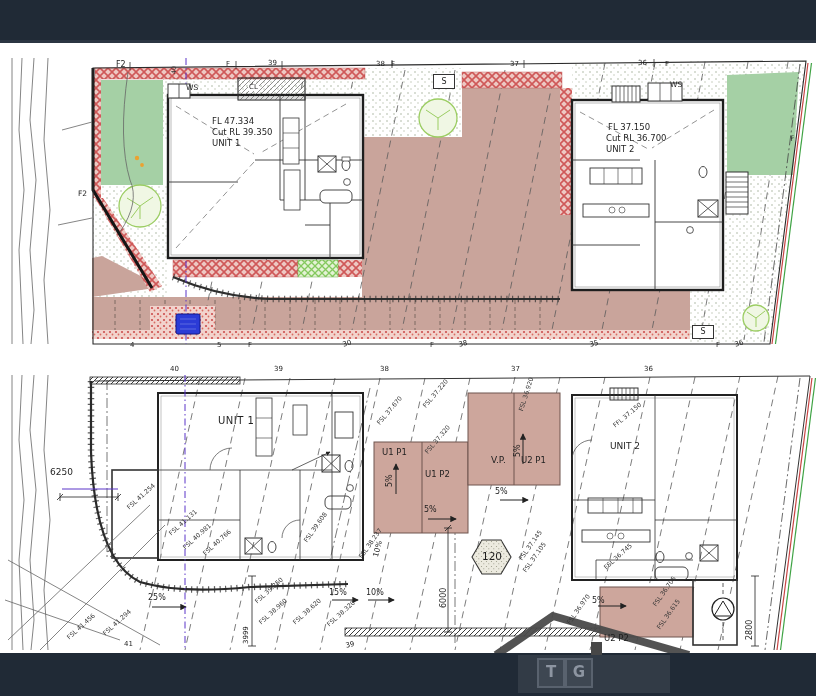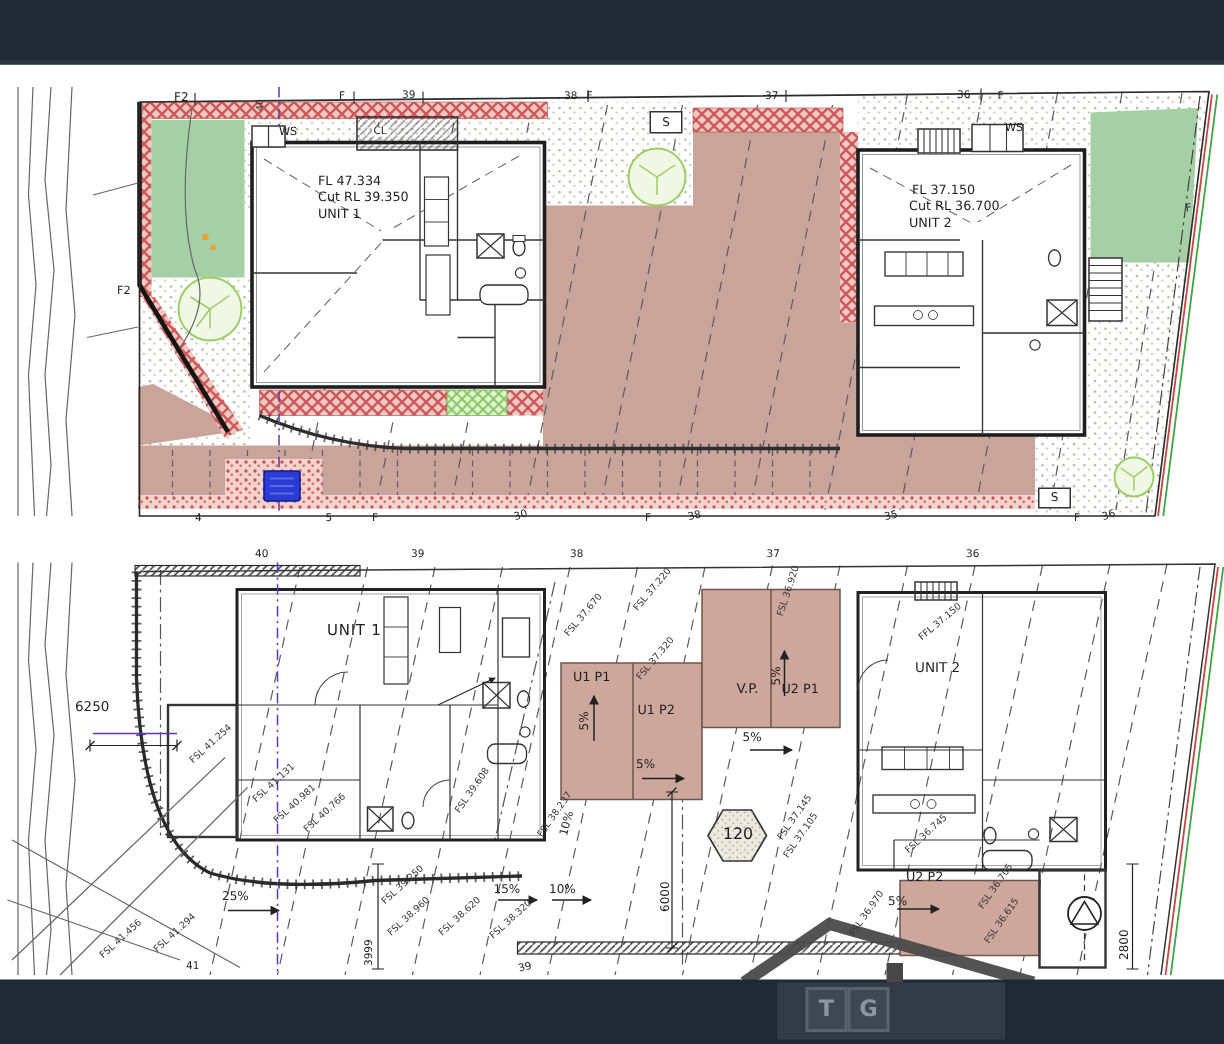--- a/index.html
+++ b/index.html
@@ -362,21 +362,21 @@
 <span class="lb fs7" style="left:274px;top:366px;">39</span>
 <span class="lb fs7" style="left:380px;top:366px;">38</span>
 <span class="lb fs7" style="left:511px;top:366px;">37</span>
 <span class="lb fs7" style="left:644px;top:366px;">36</span>
 <span class="lb fs10" style="left:218px;top:416px;">UNIT 1</span>
 <span class="lb fs9" style="left:610px;top:442px;">UNIT 2</span>
 <span class="lb fs85" style="left:382px;top:448px;z-index:3;">U1 P1</span>
 <span class="lb fs85" style="left:425px;top:470px;z-index:3;">U1 P2</span>
 <span class="lb fs9" style="left:479px;top:456px;z-index:3;margin-left:12px;">V.P.</span>
 <span class="lb fs85" style="left:521px;top:456px;z-index:3;">U2 P1</span>
-<span class="lb fs85" style="left:604px;top:581px;z-index:3;text-align:center;">U2 P2</span>
+<span class="lb fs85" style="left:604px;top:634px;z-index:3;text-align:center;">U2 P2</span>
 <span class="lb" style="left:482px;top:551px;font-size:10.5px;z-index:3;">120</span>
 <span class="lb fs9" style="left:50px;top:468px;">6250</span>
 <span class="lb fs8" style="left:440px;top:608px;transform:rotate(-90deg);">6000</span>
 <span class="lb fs7" style="left:243px;top:644px;transform:rotate(-90deg);">3999</span>
 <span class="lb fs8" style="left:746px;top:640px;transform:rotate(-90deg);">2800</span>
 <span class="lb fs7" style="left:124px;top:641px;text-align:right;">41</span>
 <span class="lb fs7" style="left:345px;top:643px;transform:rotate(-14deg);">39</span>
 <span class="lb fs8" style="left:148px;top:594px;">25%</span>
 <span class="lb fs8" style="left:329px;top:589px;">15%</span>
 <span class="lb fs8" style="left:366px;top:589px;">10%</span>

